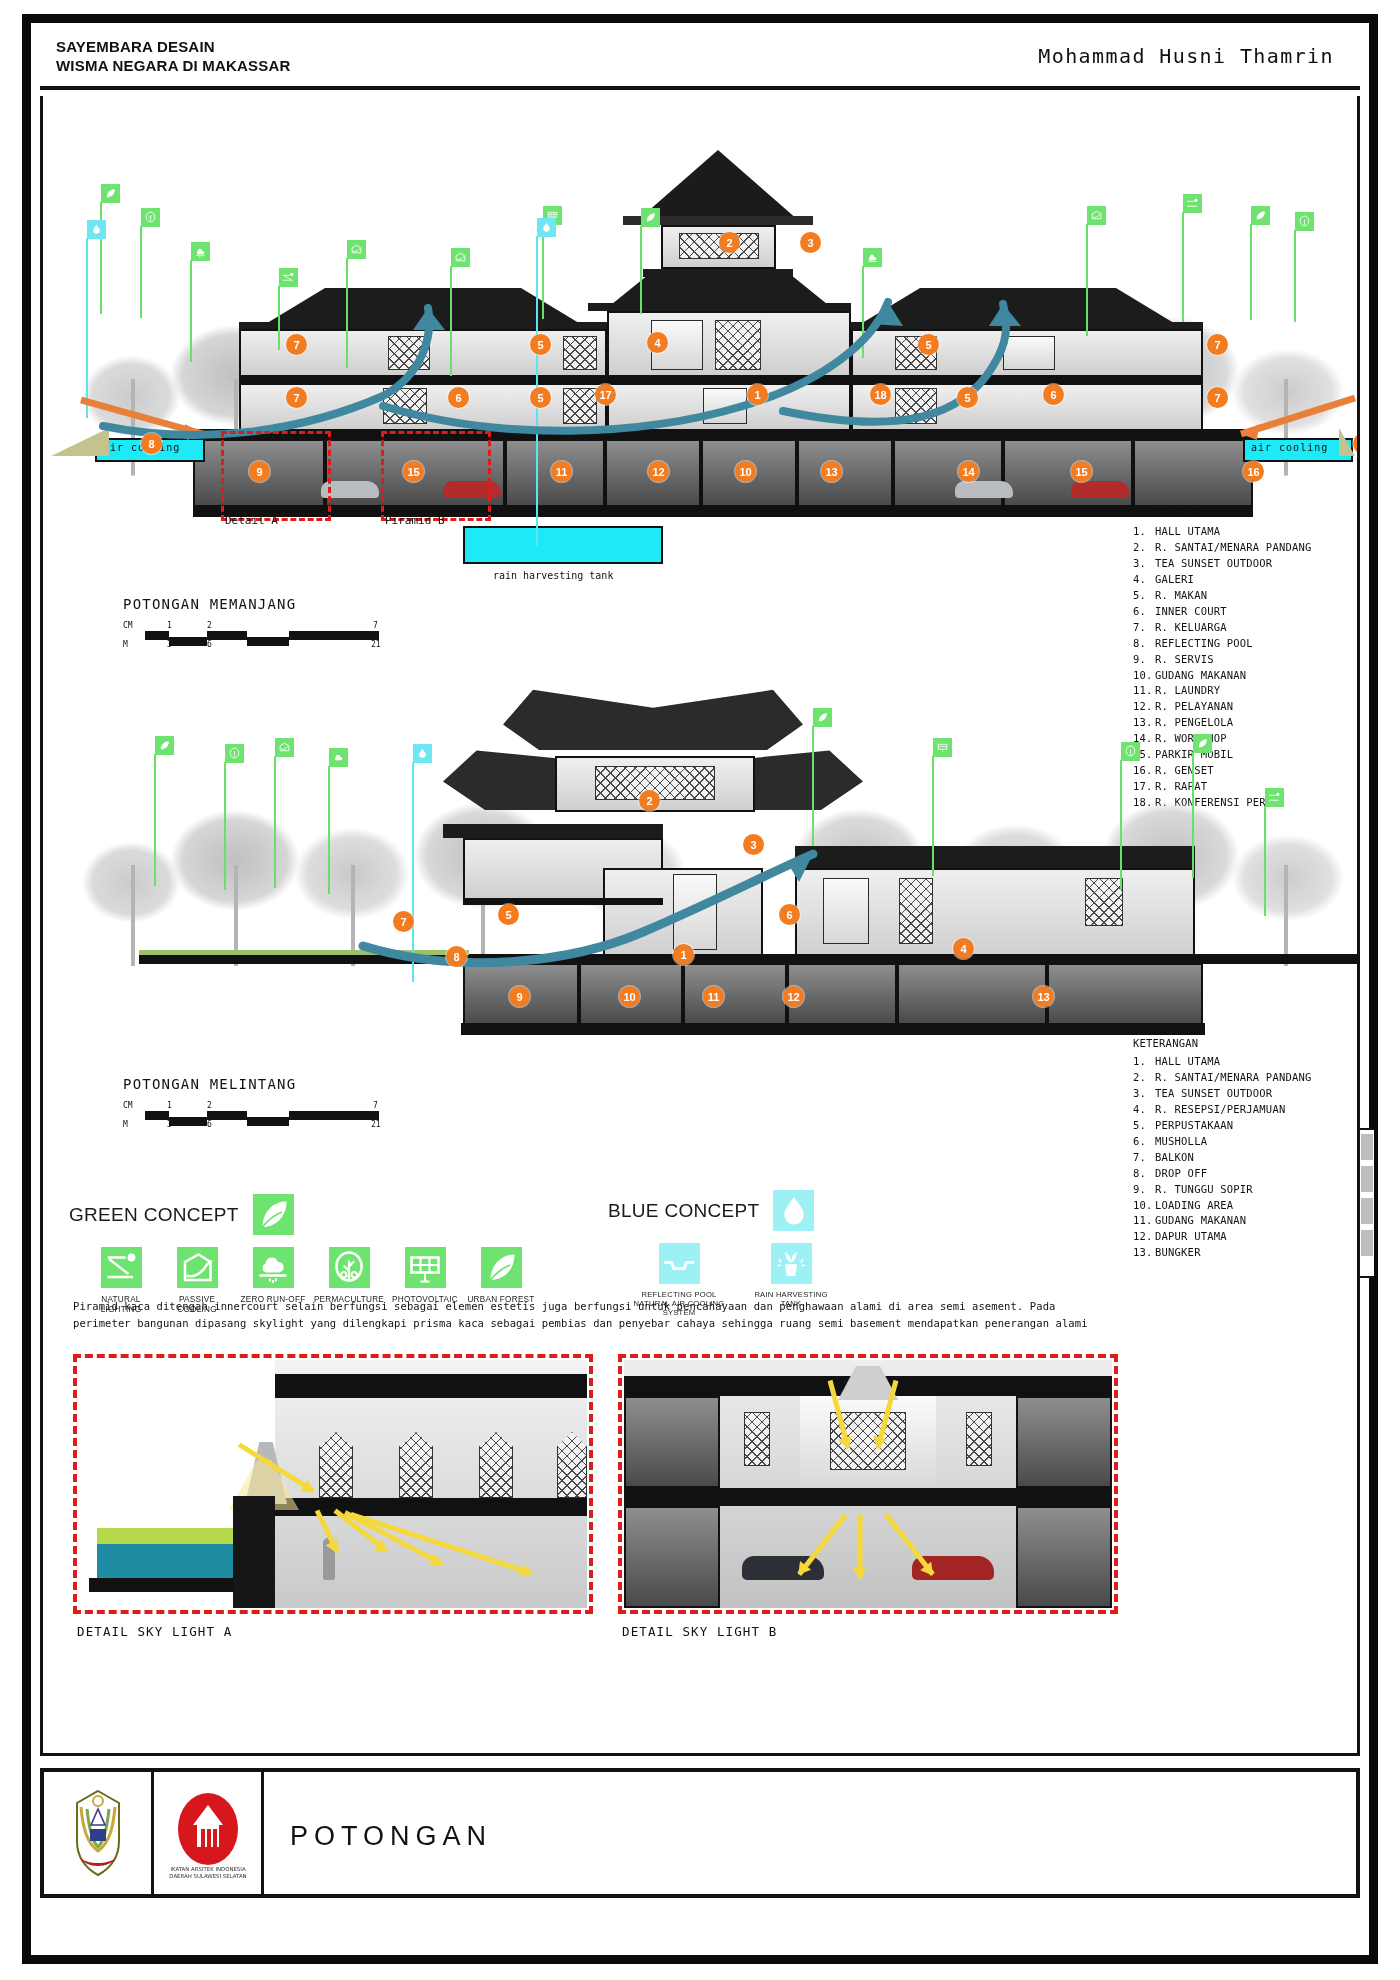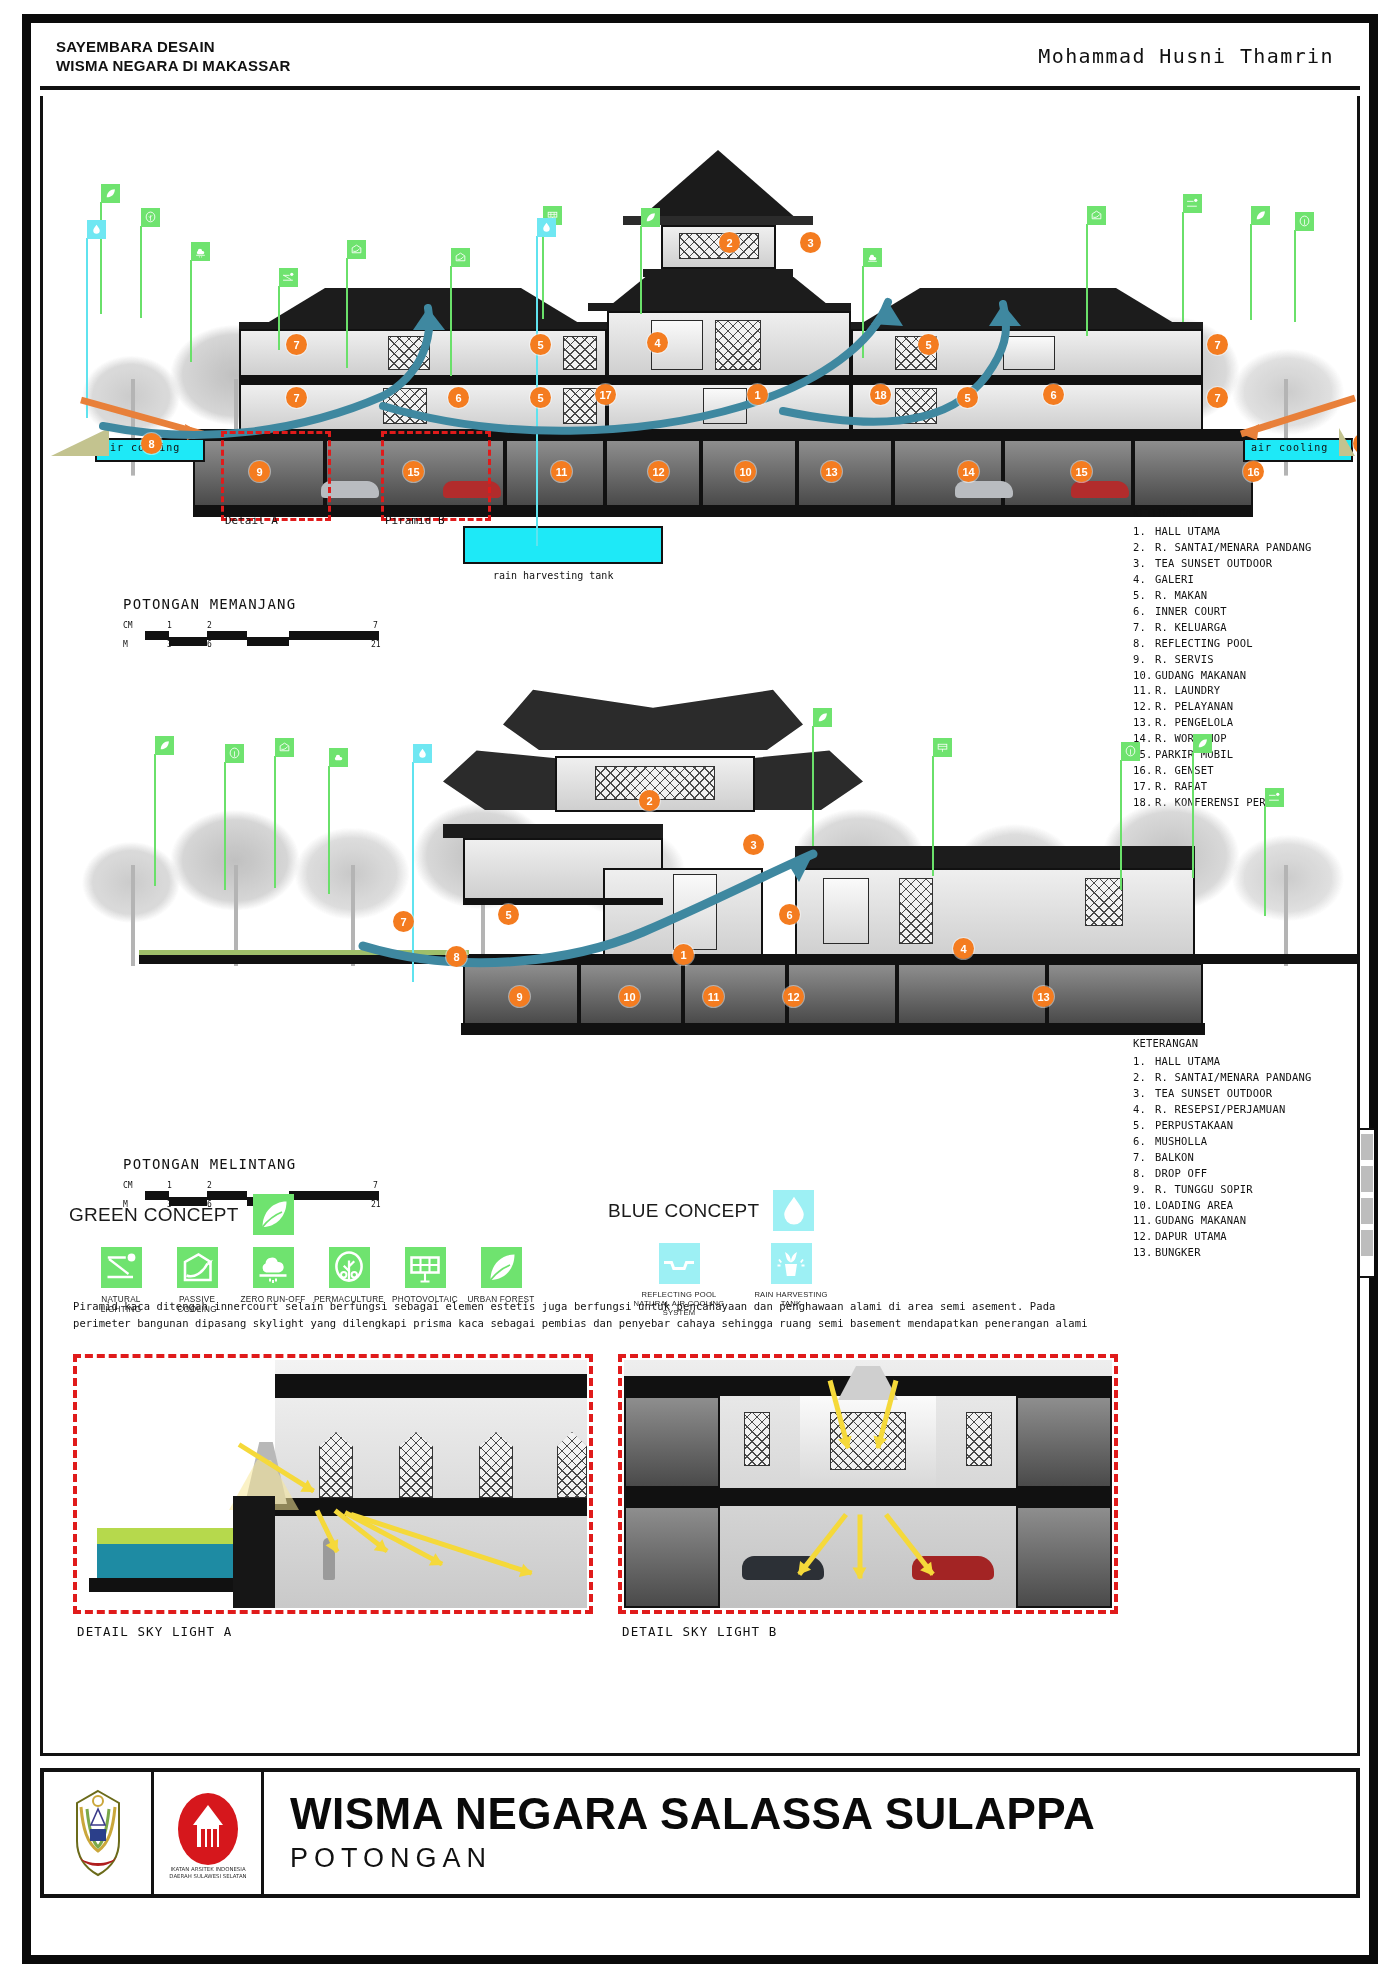--- a/index.html
+++ b/index.html
@@ -630,21 +630,21 @@
       <div class="flag" style="left:370px;top:88px;height:240px;">
         <div class="pole" style="height:220px;background:#5fe3ef;"></div>
         <div class="chip" style="background:#6fe7f2;">
           <svg viewBox="0 0 24 24">
               <path d="M12 3c4 6 6 8 6 11a6 6 0 11-12 0c0-3 2-5 6-11z" fill="#fff"></path>
             </svg>
         </div>
       </div>
     </div>
 
-    <div class="scalewrap" style="left:80px;top:1060px;">
+    <div class="scalewrap" style="left:80px;top:980px;">
       <div class="scale-title">POTONGAN MELINTANG</div>
       <div class="scalebar">
         <div class="tick" style="left:0;top:0;">CM</div>
         <div class="tick" style="left:44px;top:0;">1</div>
         <div class="tick" style="left:84px;top:0;">2</div>
         <div class="tick" style="left:250px;top:0;">7</div>
         <div class="seg" style="left:22px;top:10px;width:24px;"></div>
         <div class="seg" style="left:46px;top:16px;width:38px;"></div>
         <div class="seg" style="left:84px;top:10px;width:40px;"></div>
         <div class="seg" style="left:124px;top:16px;width:42px;"></div>
@@ -870,17 +870,16 @@
         <ellipse cx="41" cy="44" rx="30" ry="36" fill="#d6171c"></ellipse>
         <path d="M41 20 L56 40 H52 V62 H30 V40 H26 Z" fill="#ffffff"></path>
         <rect x="34" y="44" width="4" height="18" fill="#d6171c"></rect>
         <rect x="40" y="44" width="4" height="18" fill="#d6171c"></rect>
         <rect x="46" y="44" width="4" height="18" fill="#d6171c"></rect>
         <text x="41" y="86" text-anchor="middle" font-family="DejaVu Sans, sans-serif" font-size="5.4" fill="#333">IKATAN ARSITEK INDONESIA</text>
         <text x="41" y="93" text-anchor="middle" font-family="DejaVu Sans, sans-serif" font-size="5.4" fill="#333">DAERAH SULAWESI SELATAN</text>
       </svg>
     </div>
     <div class="tb-text">
-      <div class="tb-main">WISMA NEGARA SALASSA SULAPPA</div>
       <div class="tb-sub">POTONGAN</div>
     </div>
   </div>
 </div>
 
 </body></html>

